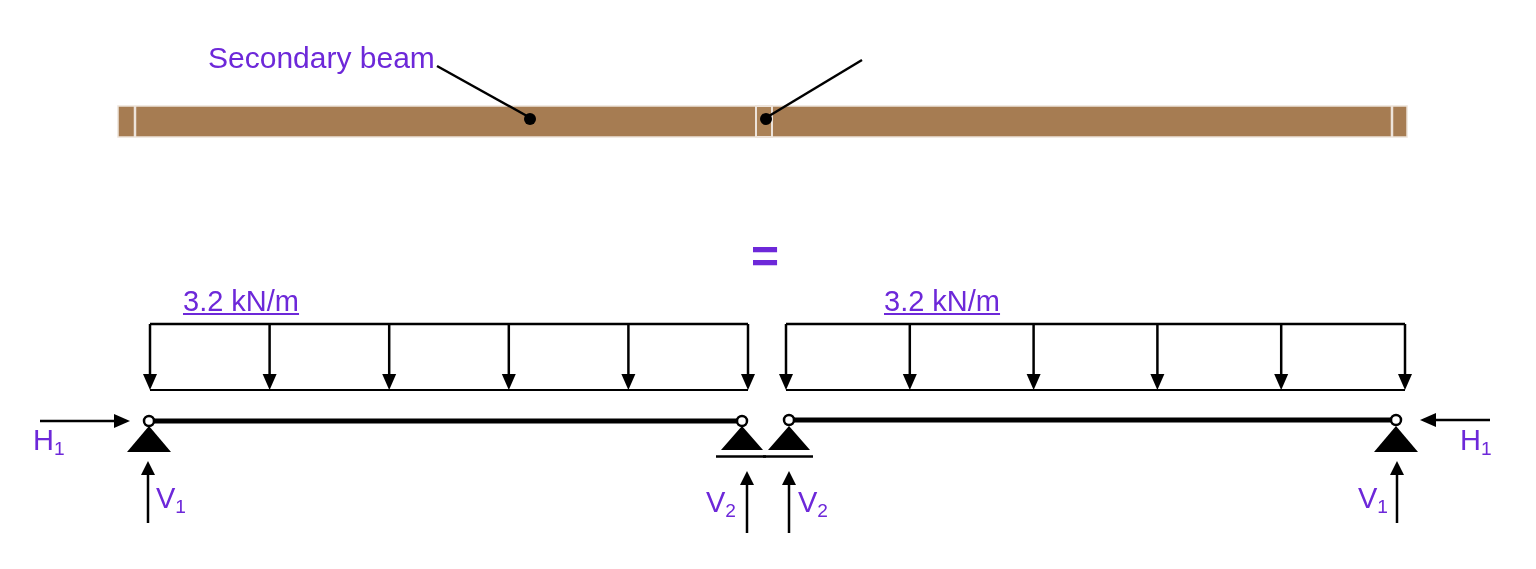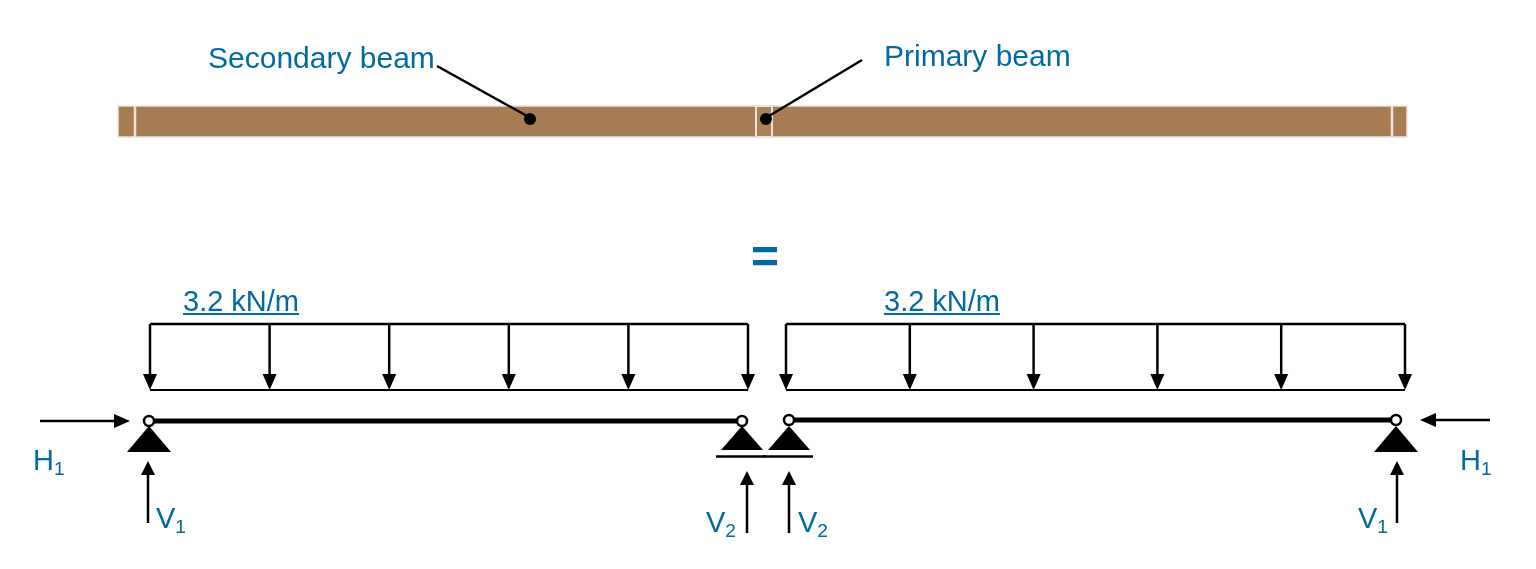--- a/index.html
+++ b/index.html
@@ -2,28 +2,28 @@
 <html><head>
 <meta charset="utf-8">
 <style>
   html,body { margin:0; padding:0; background:#ffffff; }
   .canvas {
     position:relative;
     width:1536px;
     height:569px;
     background:#ffffff;
     font-family:"Liberation Sans", sans-serif;
-    color:#0369a1;
+    color:#6d28d9;
     overflow:hidden;
   }
   .canvas svg { position:absolute; left:0; top:0; }
   .label { position:absolute; white-space:nowrap; line-height:1; }
   .callout { font-size:30px; }
   .loadlab { font-size:29px;text-decoration:underline; }
-  .reactlab { font-size:29px;margin-top:20px; }
+  .reactlab { font-size:29px; }
   .sb { font-size:0.66em; vertical-align:-0.28em; }
   .equals { font-size:48px; font-weight:700; }
 </style>
 </head>
 <body>
 
 <div class="canvas">
 
   <svg width="1536" height="569" viewBox="0 0 1536 569">
     <defs>
@@ -108,21 +108,20 @@
     </g>
 
     <use href="#upArrow" x="148" y="523"></use>
     <use href="#upArrow" x="747" y="533"></use>
     <use href="#upArrow" x="789" y="533"></use>
     <use href="#upArrow" x="1397" y="523"></use>
   </svg>
 
   <div class="label callout" style="left:208px; top:43px;">Secondary beam</div>
 
-  <div class="label callout" style="left:884px; top:41px;">Primary beam</div>
 
   <div class="label equals" style="left:751px; top:233px;">=</div>
 
   <div class="label loadlab" style="left:183px; top:287px;">3.2 kN/m</div>
 
   <div class="label loadlab" style="left:884px; top:287px;">3.2 kN/m</div>
 
   <div class="label reactlab" style="left:33px; top:426px;"><span>H</span><span class="sb">1</span></div>
 
   <div class="label reactlab" style="left:1460px; top:426px;"><span>H</span><span class="sb">1</span></div>

